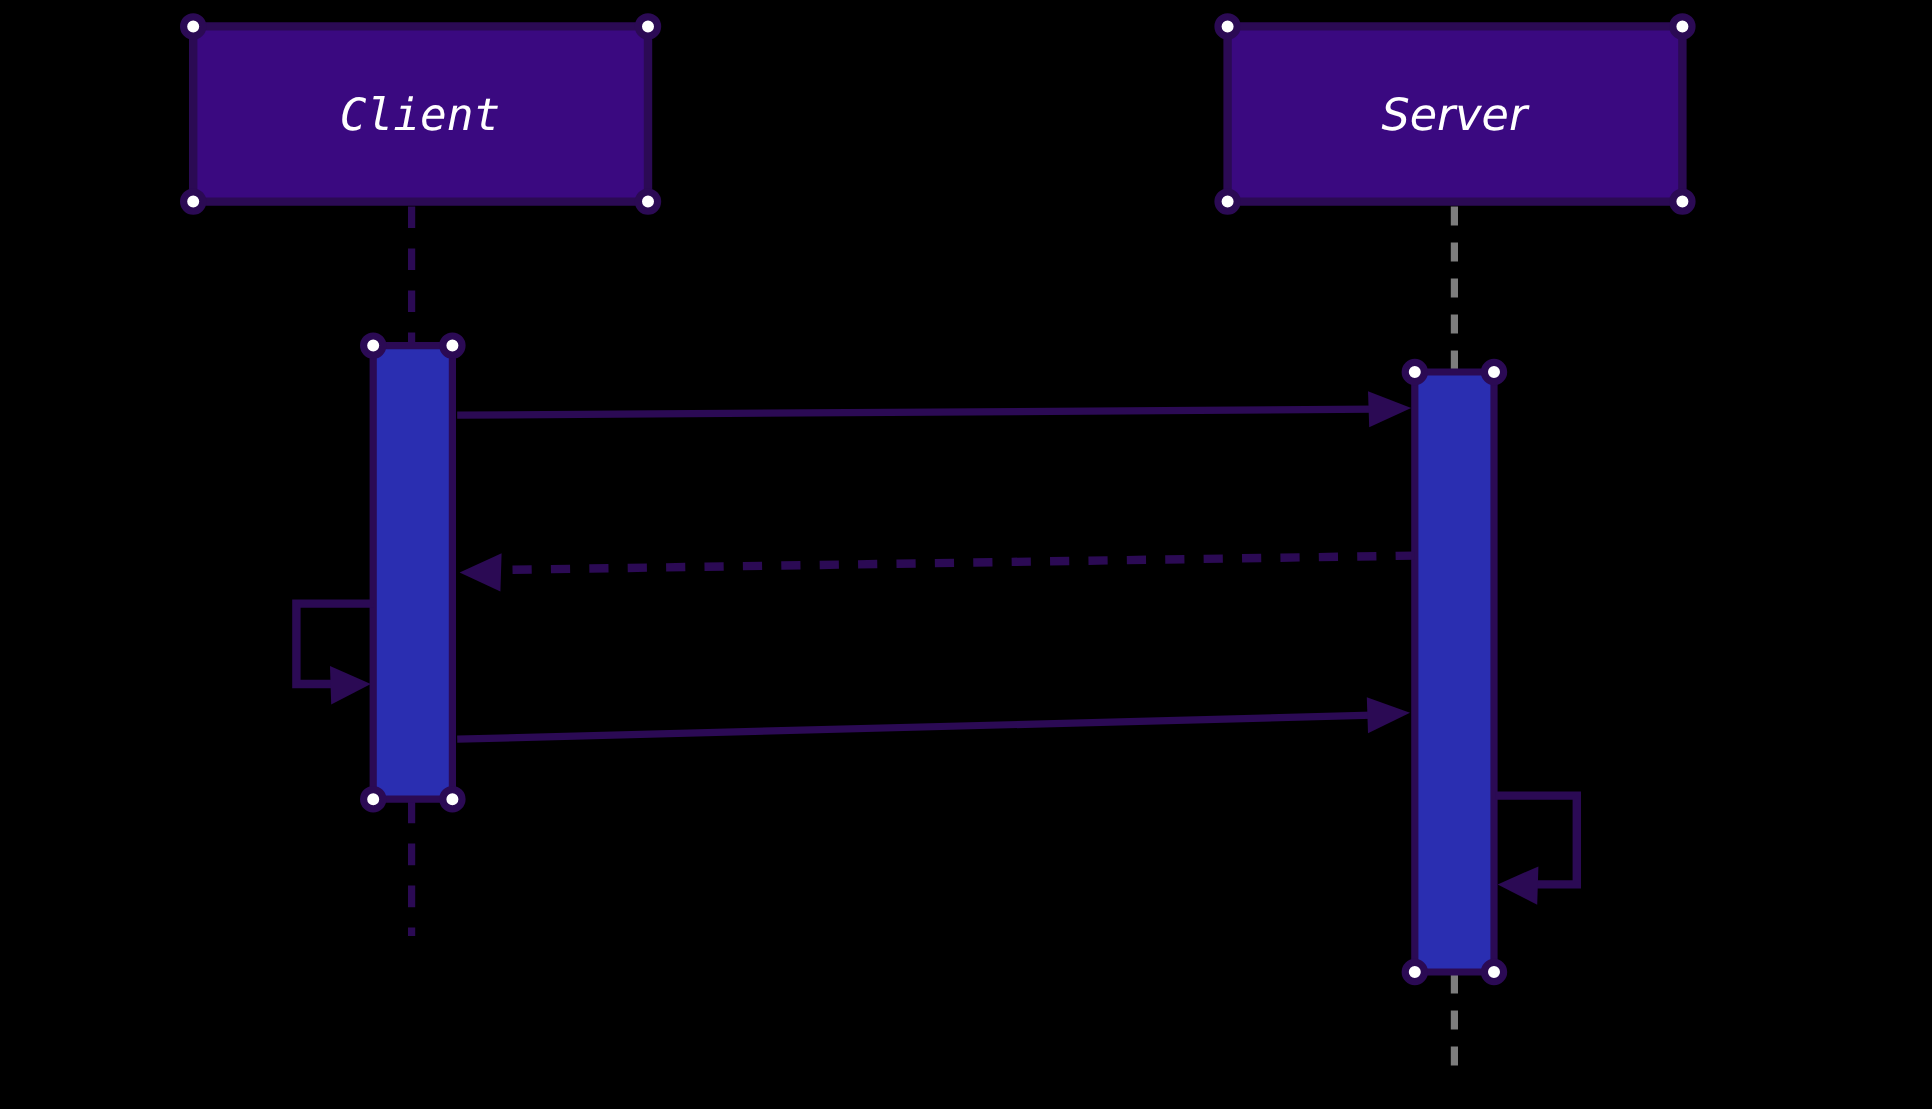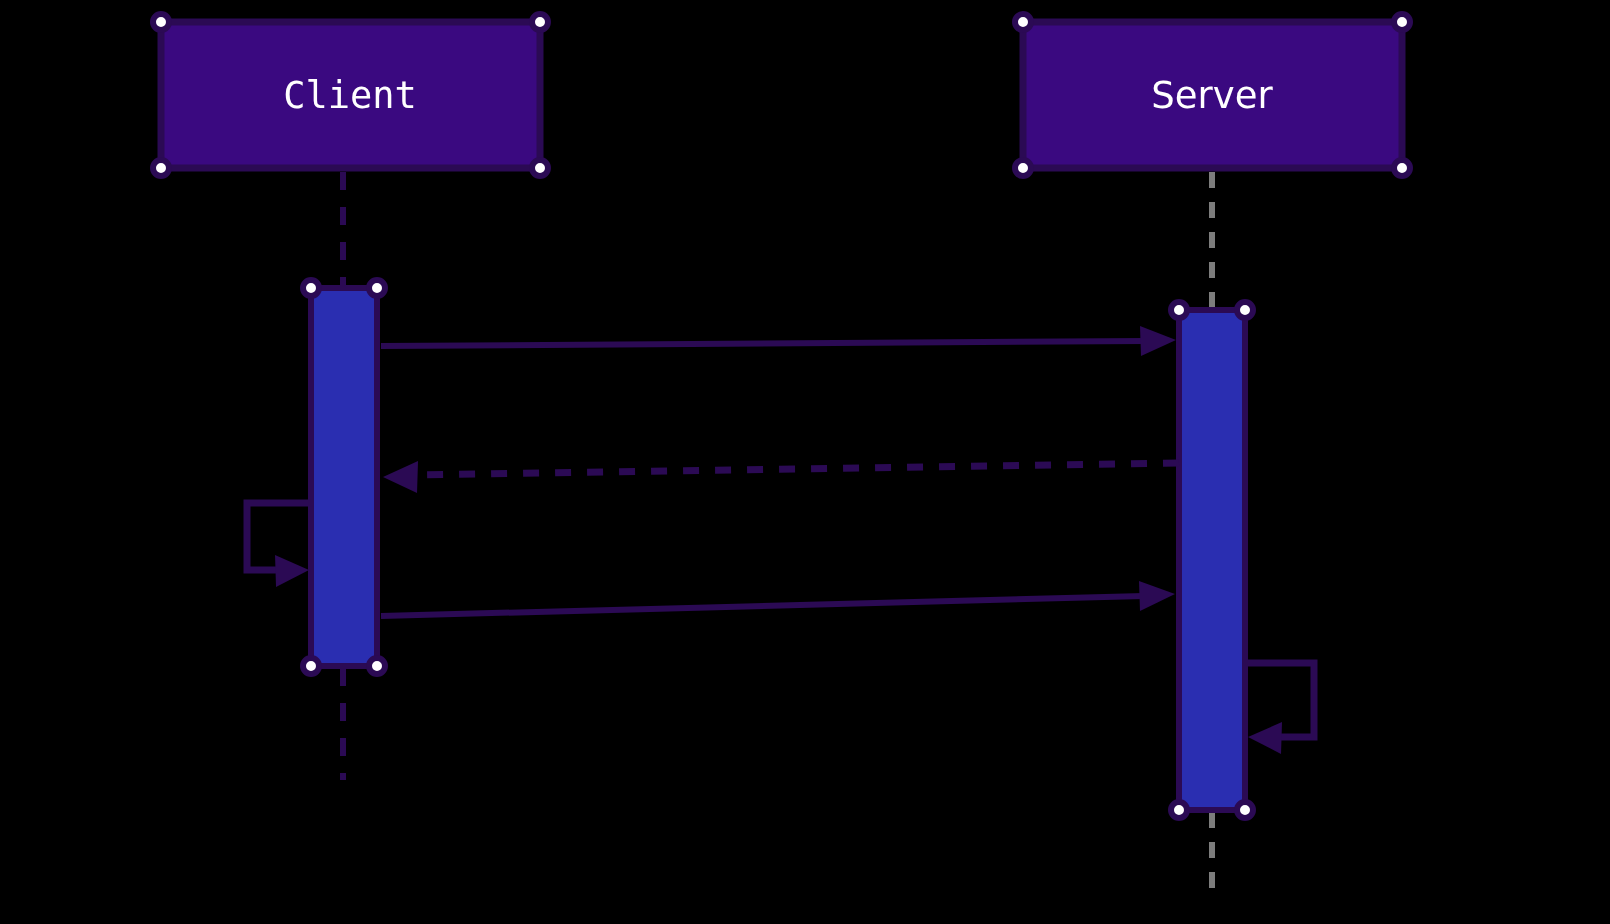--- a/index.html
+++ b/index.html
@@ -17,20 +17,21 @@
     background: var(--color-background, #000);
     width: 1610px;
     height: 924px;
     overflow: hidden;
   }
   .canvas-wrap {
     position: relative;
     width: 1610px;
     height: 924px;
     background: var(--color-background, #000);
+    font-style: italic;
   }
   svg { display: block; }
 
   .actor-box {
     fill: var(--color-actor_fill, #3a0980);
     stroke: var(--color-stroke, #2b0a54);
     stroke-width: 7;
   }
   .actor-label-mono {
     fill: var(--color-label_text, #fff);

